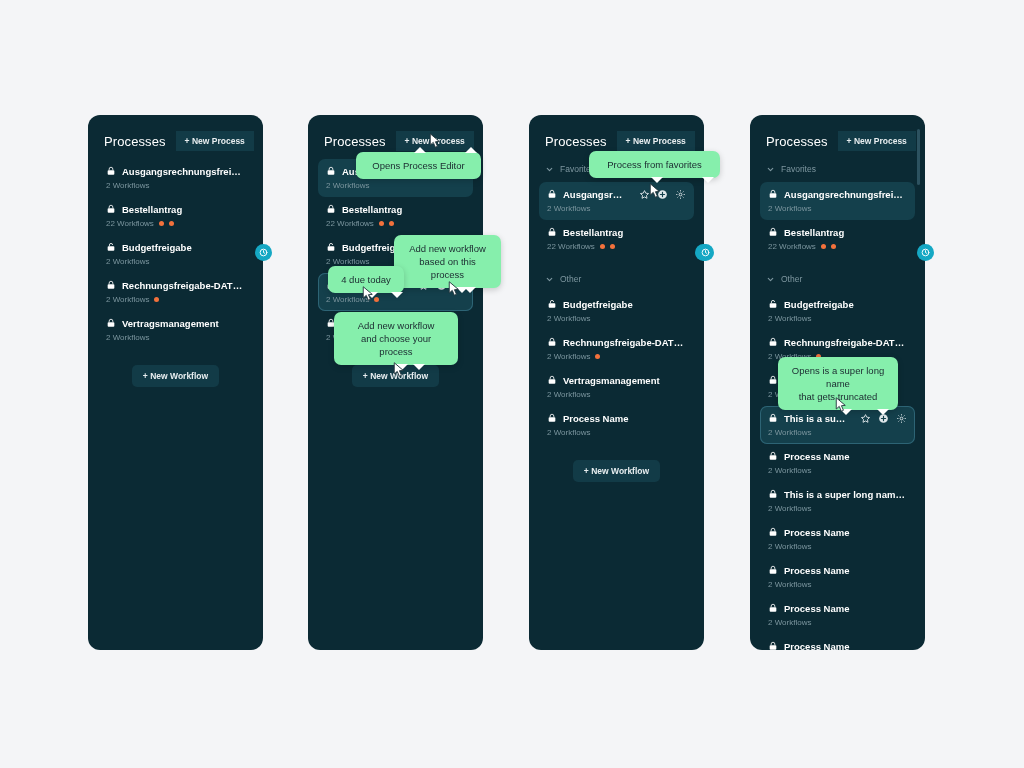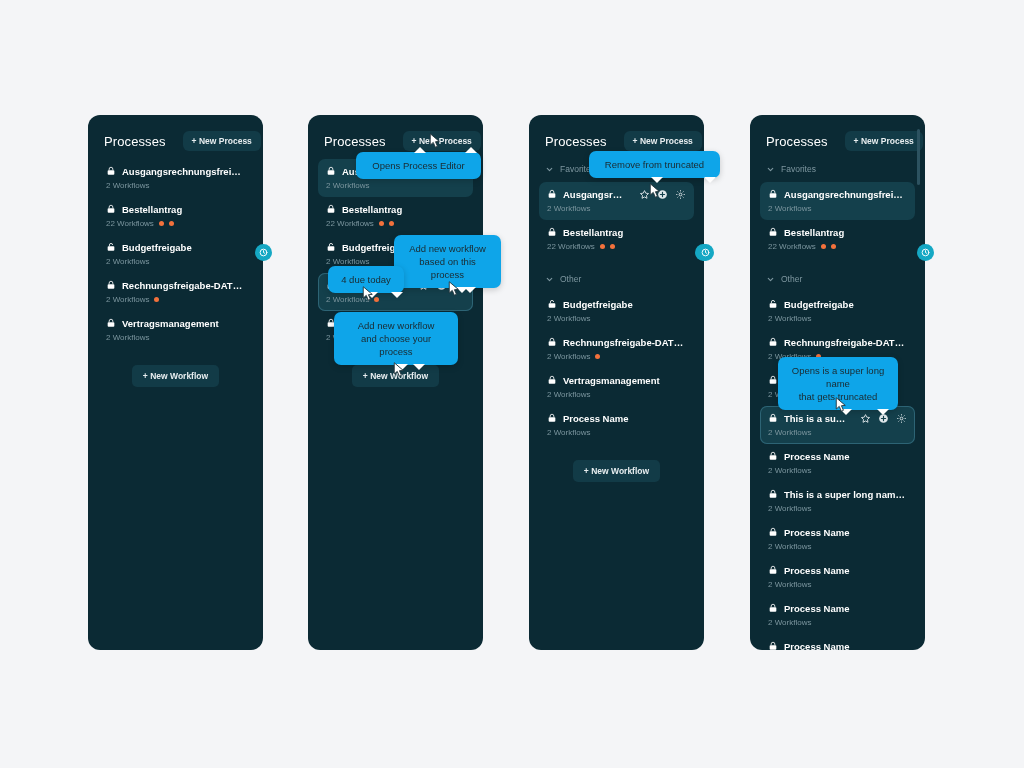--- a/index.html
+++ b/index.html
@@ -19,35 +19,35 @@
     overflow: visible;
   }
   .panel-clip {
     position: absolute; inset: 0;
     border-radius: 12px;
     overflow: hidden;
   }
 
   
   .panel-header {
-    display: flex; align-items: center; gap: 17px;
+    display: flex; align-items: center; gap: 10px;
     padding: 16px 16px 4px 16px;
   }
   .panel-title {
     color: #ffffff;
     font-size: 13px;
     letter-spacing: .1px;
   }
   .new-process-btn {
     background: #123b47;
     color: #e8eef0;
     font-size: 8.5px;
     font-weight: bold;
     padding: 5px 9px;
-    border-radius: 6px;
+    border-radius: 0;
     white-space: nowrap;
     cursor: pointer;
   }
 
   
   .section-head {
     display: flex; align-items: center; gap: 6px;
     padding: 9px 16px 4px 16px;
     color: #7e97a0;
     font-size: 8.5px;
@@ -98,21 +98,21 @@
     font-weight: bold;
     padding: 6px 11px;
     border-radius: 5px;
     white-space: nowrap;
     cursor: pointer;
   }
 
   
   .tip {
     position: absolute;
-    background: #0ea5e9;
+    background: #86efac;
     color: #1b2a30;
     border-radius: 7px;
     padding: 7px 11px;
     font-size: 9.5px;
     line-height: 13px;
     text-align: center;
     white-space: pre-line;
     box-shadow: 0 2px 6px rgba(0,0,0,.18);
     z-index: 40;
   }
@@ -470,21 +470,21 @@
         <div class="new-workflow-btn">+ New Workflow</div>
       </div>
     </div>
     <div class="side-badge" style="left:168px; top:129px;">
       <svg viewBox="0 0 24 24" fill="none" stroke="#ffffff" stroke-width="2.5" stroke-linecap="round">
         <circle cx="12" cy="12" r="9"></circle>
           <path d="M12 7v5l3 2"></path>
       </svg>
     </div>
     <div id="p3-tips">
-        <div class="tip down" style="left:60px; top:36px; width:131px;"><span>Remove from truncated</span><i style="position:absolute;left:62px;bottom:-5px;border-top:6px solid #fff;width:0;height:0;border-left:6px solid transparent;border-right:6px solid transparent;"></i></div>
+        <div class="tip down" style="left:60px; top:36px; width:131px;"><span>Process from favorites</span><i style="position:absolute;left:62px;bottom:-5px;border-top:6px solid #fff;width:0;height:0;border-left:6px solid transparent;border-right:6px solid transparent;"></i></div>
       </div>
     <svg class="cursor" style="left:119px; top:68px;" viewBox="0 0 20 24">
       <path d="M3 1 L3 16 L7 12.5 L9.8 19 L12.6 17.7 L9.9 11.6 L15 11.2 Z" fill="#ffffff" stroke="#20333a" stroke-width="1.2" stroke-linejoin="round"></path>
     </svg>
   </div>
 
   <div class="panel" style="left:750px; top:115px; width:175px; height:535px;">
     <div class="panel-clip">
       <div class="panel-header">
         <div class="panel-title">Processes</div>

